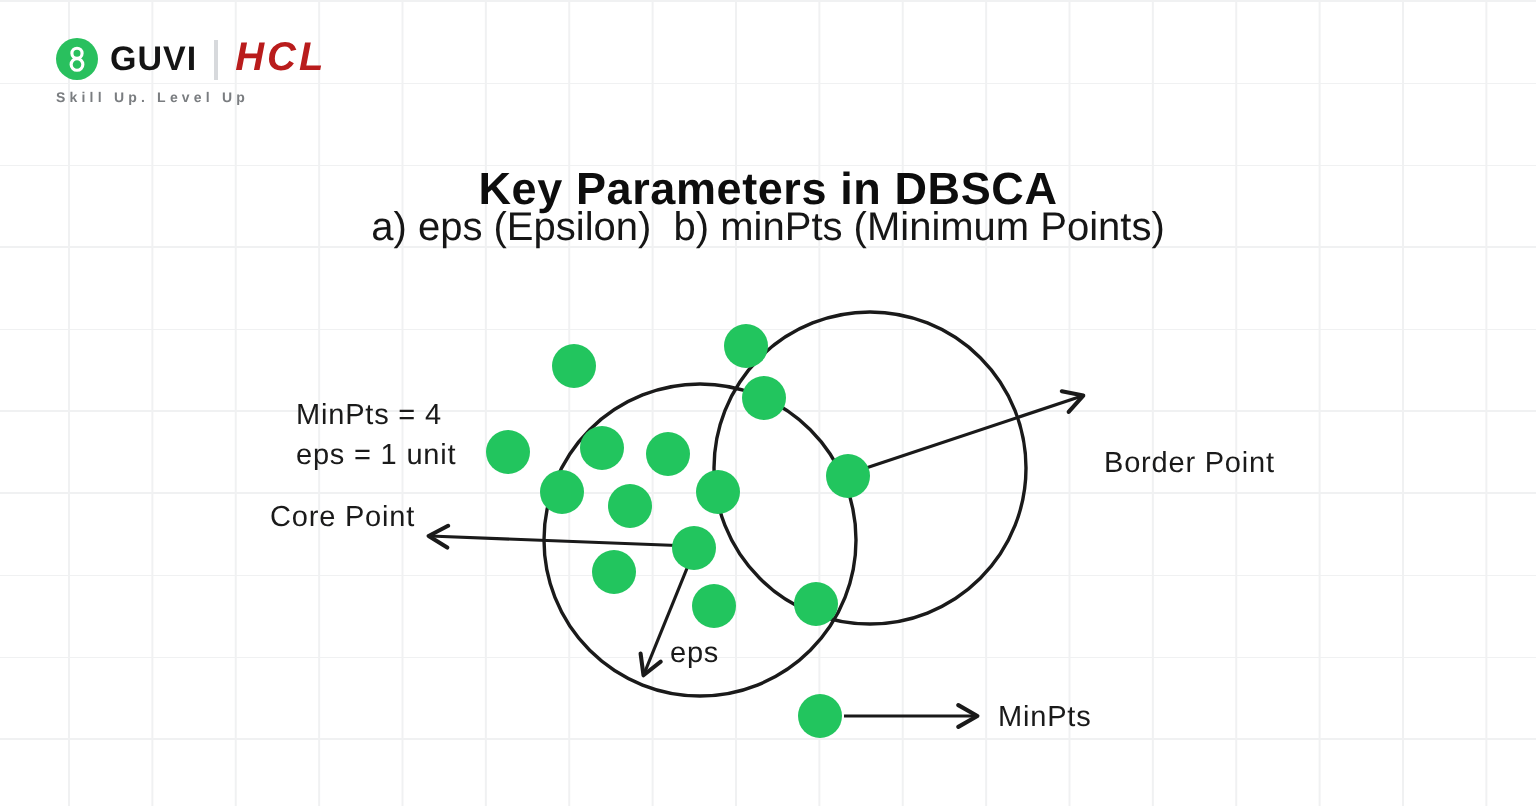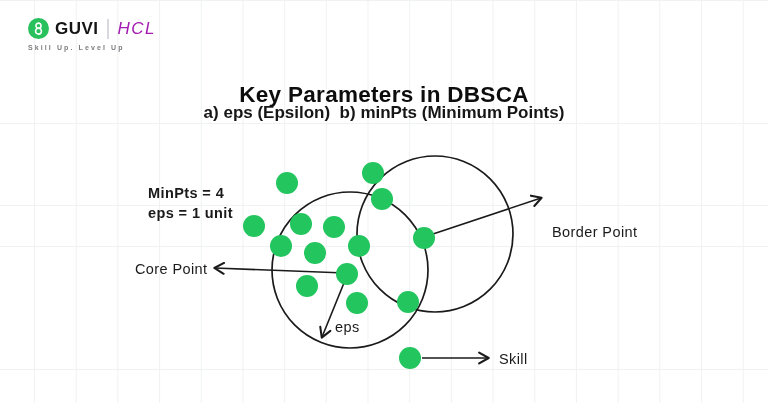--- a/index.html
+++ b/index.html
@@ -24,37 +24,37 @@
     background: #29c05e; display: flex; align-items: center; justify-content: center;
   }
   .guvi-word {
     margin-left: 6px; font-size: 17px; font-weight: 700;
     letter-spacing: 0.5px; color: #141414;
   }
   .brand-divider {
     width: 2px; height: 20px; background: #d7d9dc; margin: 0 9px 0 8px;
   }
   .hcl-word {
-    font-size: 17px; font-weight: 400; font-style: italic;
-    color: #a21caf; letter-spacing: 1.5px;
+    font-size: 20px; font-weight: 700; font-style: italic;
+    color: #b91c1c; letter-spacing: 1.5px;
   }
   .tagline {
     margin-top: 5px; font-size: 7px; letter-spacing: 2.1px;
     color: #7a7d80; font-weight: 700; white-space: pre;
   }
 
   
   .title {
     position: absolute; top: 82px; left: 0; width: 100%;
     text-align: center; font-size: 22.5px; font-weight: 700;
     letter-spacing: 0.3px; color: #0d0d0d;
   }
   .subtitle {
     position: absolute; top: 103px; left: 0; width: 100%;
-    text-align: center; font-size: 17px; font-weight: 700;
+    text-align: center; font-size: 20px; font-weight: 400;
     color: #161616; white-space: pre;
   }
 
   
   .diagram-svg { position: absolute; left: 0; top: 0; width: 768px; height: 403px; }
   .diagram-label {
     position: absolute; font-size: 14.5px; color: #1a1a1a;
     letter-spacing: 0.4px; white-space: pre; line-height: 19.5px;
   }
 </style>
@@ -103,18 +103,18 @@
     <span class="guvi-word">GUVI</span>
     <span class="brand-divider"></span>
     <span class="hcl-word">HCL</span>
   </div>
   <div class="tagline">Skill Up. Level Up</div>
 </div>
 
 <div class="title">Key Parameters in DBSCA</div>
 <div class="subtitle">a) eps (Epsilon)  b) minPts (Minimum Points)</div>
 
-<div class="diagram-label" style="left:148px; top:184px;font-weight:bold;">MinPts = 4
+<div class="diagram-label" style="left:148px; top:199px;">MinPts = 4
 eps = 1 unit</div>
-<div class="diagram-label" style="left:135px; top:260px;">Core Point</div>
+<div class="diagram-label" style="left:135px; top:250px;">Core Point</div>
 <div class="diagram-label" style="left:552px; top:190px;margin-top:33px;">Border Point</div>
 <div class="diagram-label" style="left:335px; top:318px;text-align:center;">eps</div>
-<div class="diagram-label" style="left:499px; top:350px;">Skill</div>
+<div class="diagram-label" style="left:499px; top:350px;">MinPts</div>
 
 </body></html>

